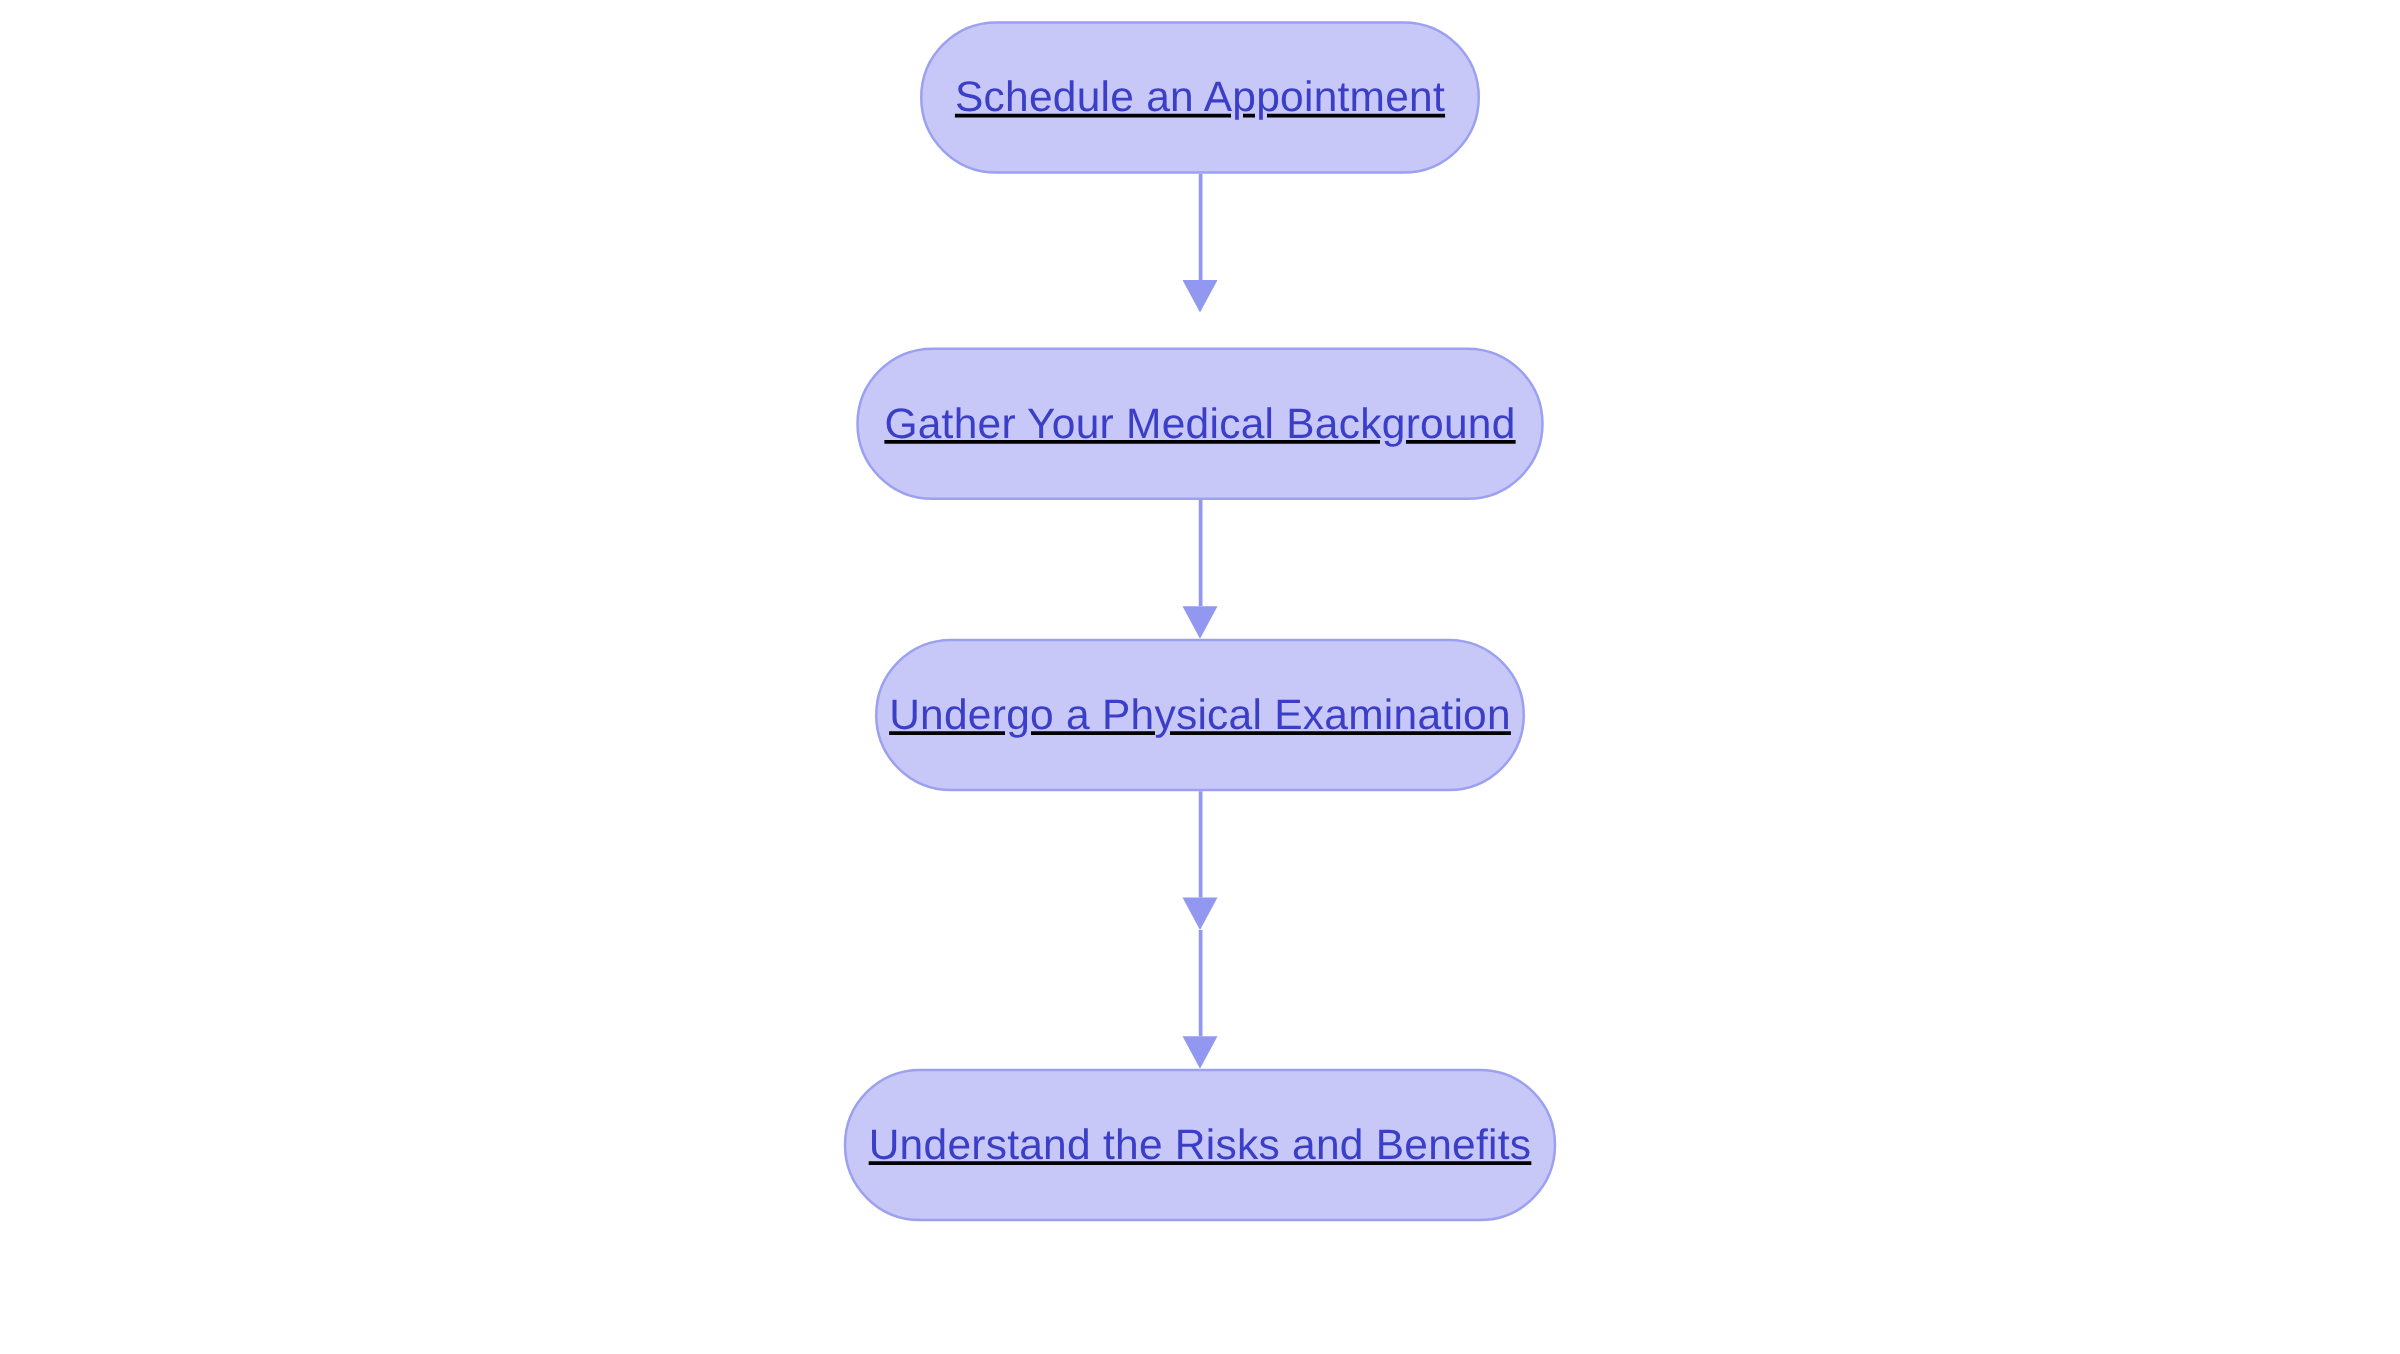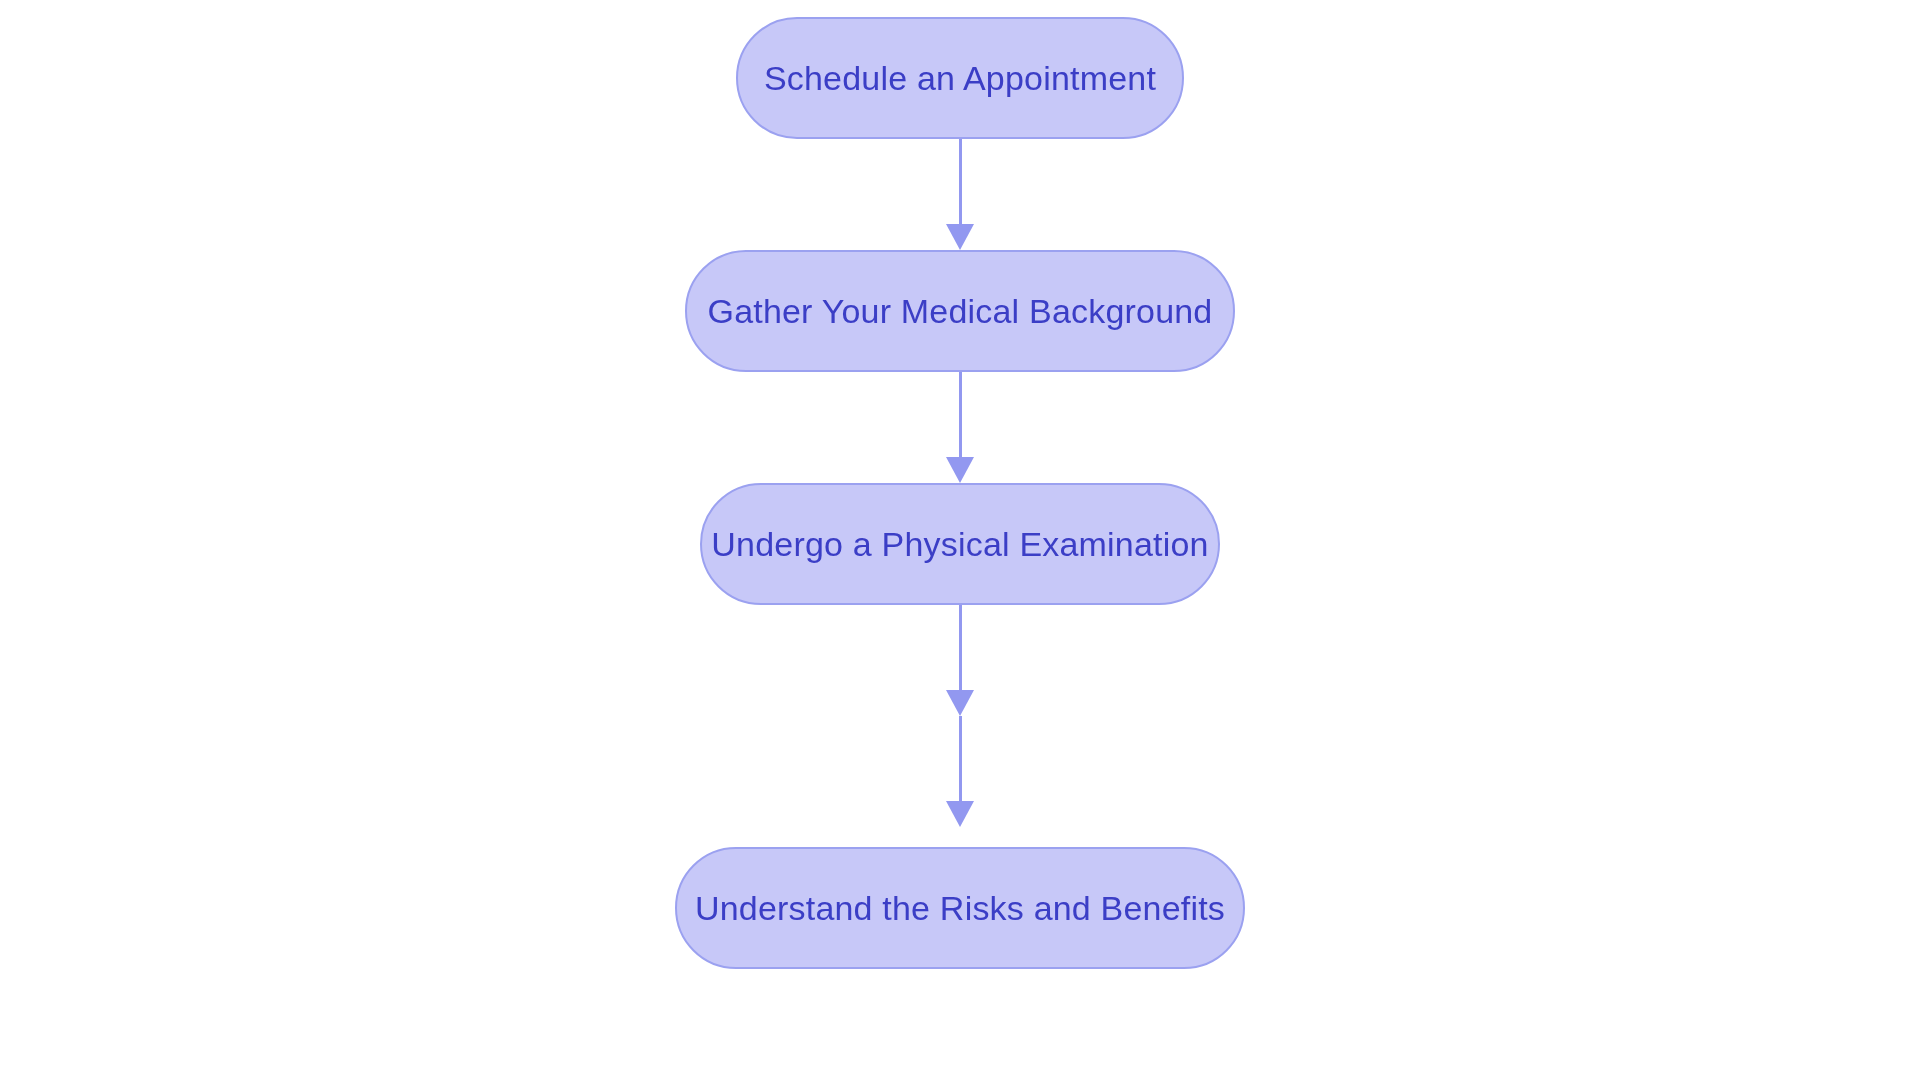--- a/index.html
+++ b/index.html
@@ -16,43 +16,44 @@
     overflow: hidden;
   }
   .flow {
     position: absolute;
     left: 960px;
     top: 17px;
     transform: translateX(-50%);
     display: flex;
     flex-direction: column;
     align-items: center;
+    text-decoration: underline;
   }
   .node {
     box-sizing: border-box;
     height: 122px;
     border-radius: 61px;
     background: #c7c8f8;
     border: 2px solid #9ba1f0;
     display: flex;
     align-items: center;
     justify-content: center;
     flex: 0 0 auto;
   }
   .node .label {
     color: #3b3ec6;
     font-size: 34px;
     letter-spacing: 0.2px;
     white-space: nowrap;
   }
   .node-1 { width: 448px; }
-  .node-2 { width: 550px; }
+  .node-2 { width: 550px; margin-top: 28px; }
   .node-3 { width: 520px; }
   .node-4 { width: 352px; }
-  .node-5 { width: 570px; margin-top: 20px; }
+  .node-5 { width: 570px; }
   .connector {
     height: 111px;
     display: flex;
     flex-direction: column;
     align-items: center;
     flex: 0 0 auto;
   }
   .connector .line {
     width: 3px;
     flex: 1 1 auto;

